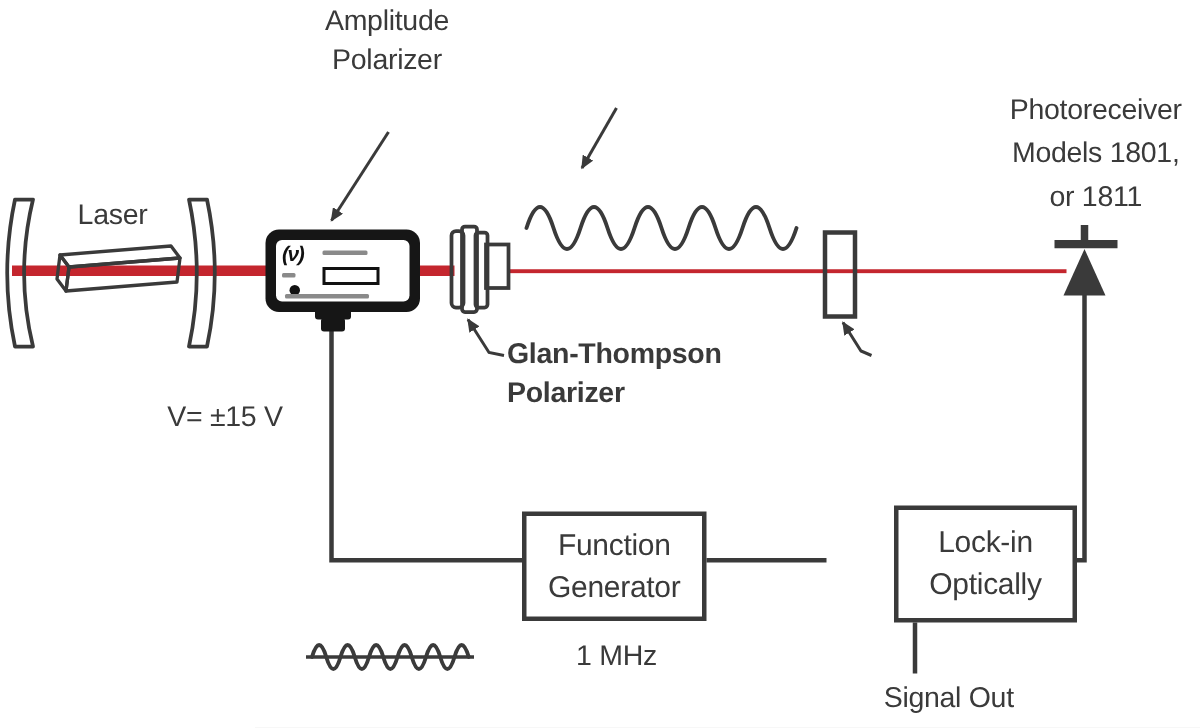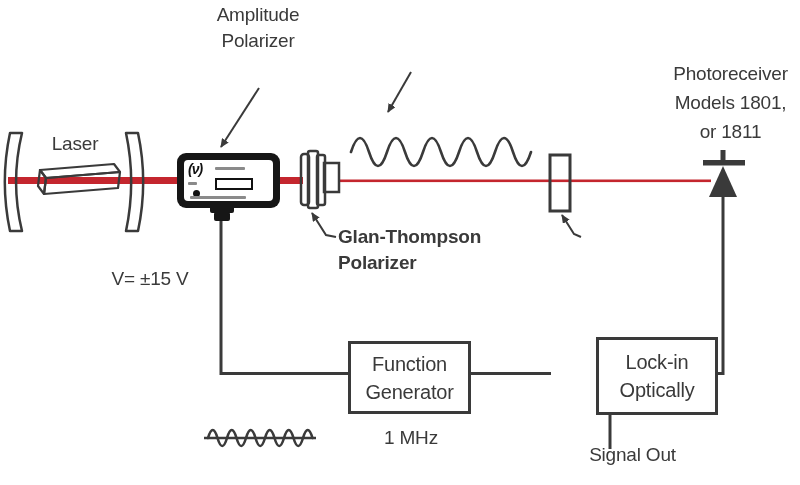--- a/index.html
+++ b/index.html
@@ -132,21 +132,21 @@
   <div class="lbl left" style="left:338px;top:224px;">
     <div>Glan-Thompson</div>
     <div>Polarizer</div>
   </div>
 
 
   <div class="lbl" style="left:100px;top:266px;width:100px;">V= ±15 V</div>
 
   <div class="lbl" style="left:376px;top:425px;width:70px;">1 MHz</div>
 
-  <div class="lbl" style="left:580px;top:442px;width:105px;">Signal Out</div>
+  <div class="lbl" style="left:580px;top:453px;width:105px;">Signal Out</div>
 
   <div class="comp-box" style="left:348px;top:341px;width:123px;height:73px;">
     <div>Function</div>
     <div>Generator</div>
   </div>
 
   <div class="comp-box" style="left:549px;top:337px;width:122px;height:78px;margin-left:47px;">
     <div>Lock-in</div>
     <div>Optically</div>
   </div>

